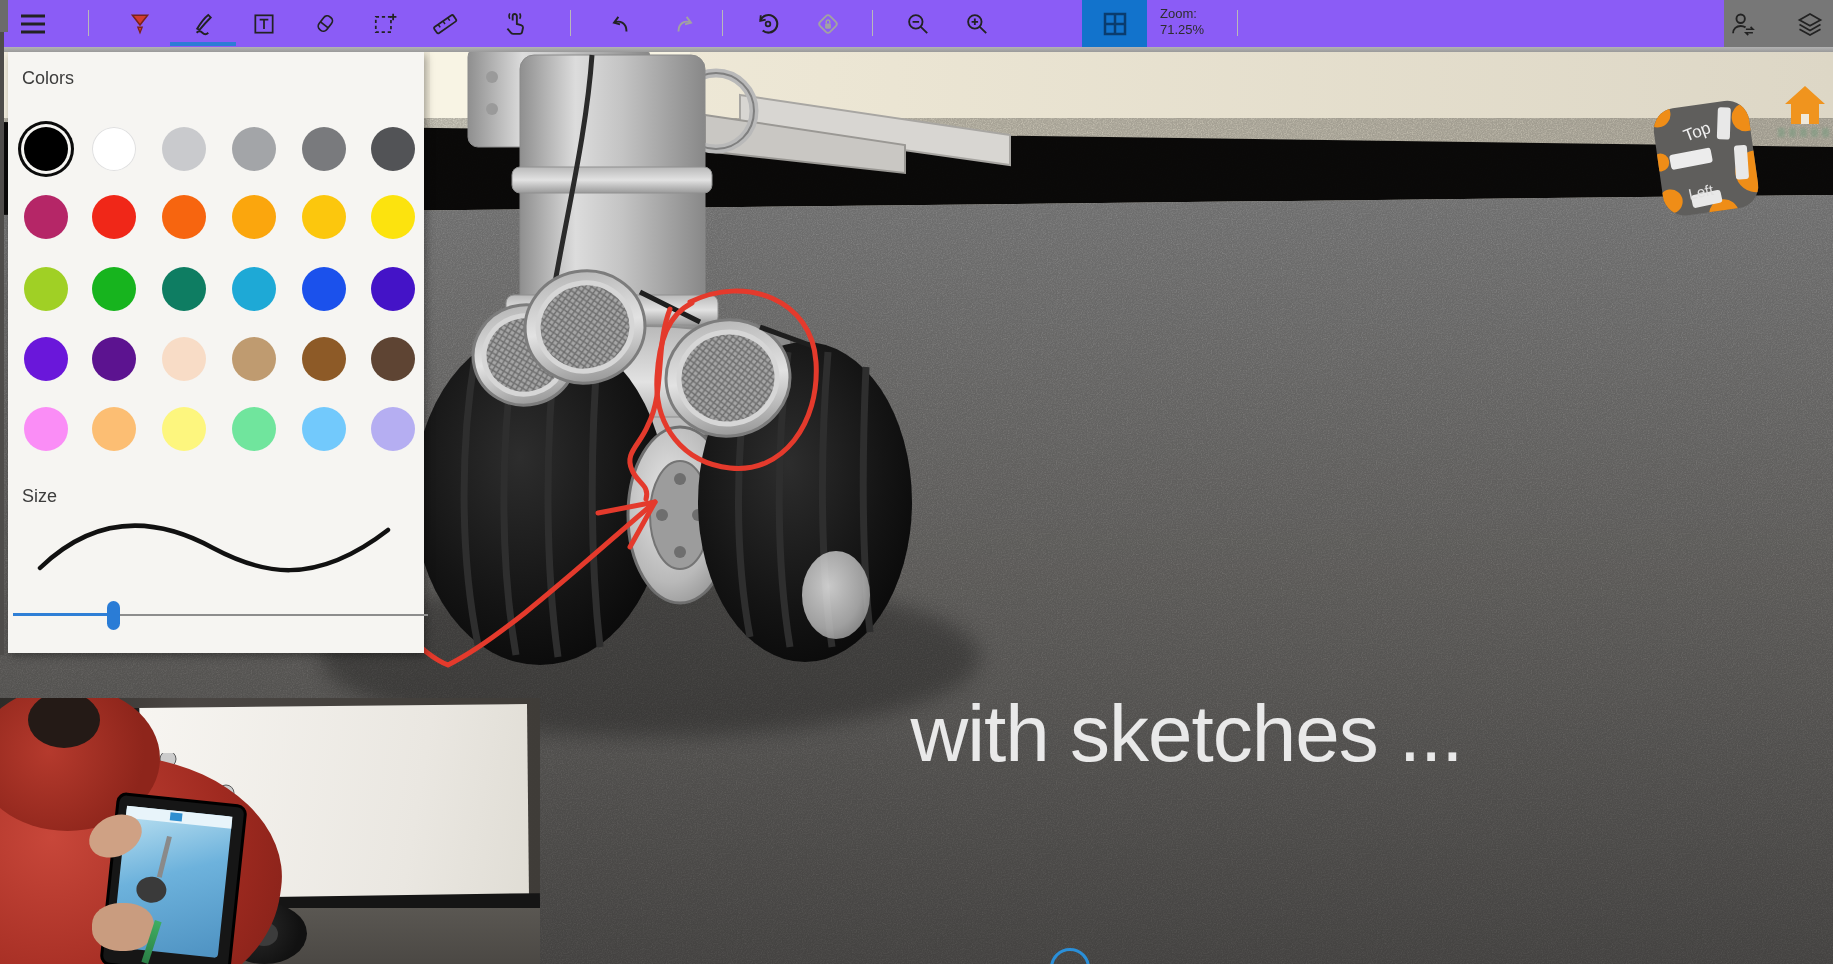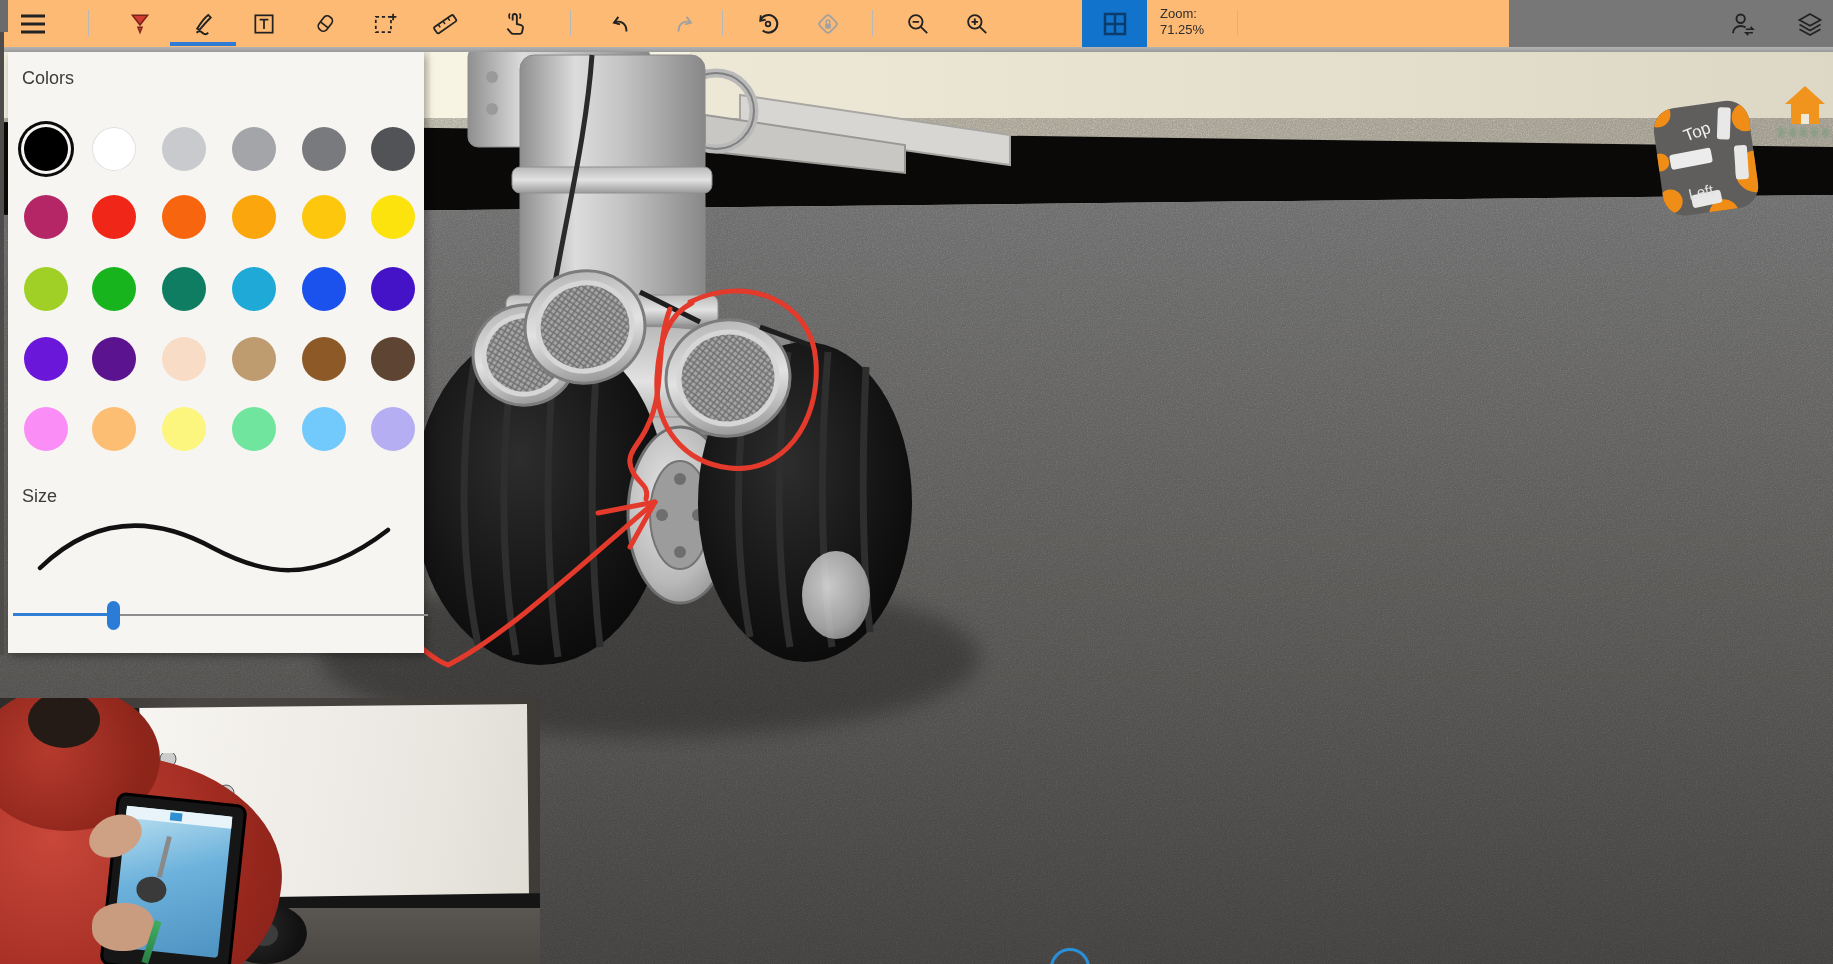--- a/index.html
+++ b/index.html
@@ -1,19 +1,19 @@
 <!DOCTYPE html>
 <html><head>
 <meta charset="utf-8">
 <style>
   html,body{margin:0;padding:0;background:#222;font-family:"Liberation Sans",sans-serif;}
   .stage{position:relative;width:1833px;height:964px;overflow:hidden;background:#777;}
 
   
-  .toolbar{position:absolute;left:0;top:0;width:1509px;height:47px;background:#fdba74;z-index:40;}
+  .toolbar{position:absolute;left:0;top:0;width:1724px;height:47px;background:#8b5cf6;z-index:40;}
   .toolbar-divider{position:absolute;left:0;top:47px;width:1833px;height:5px;
     background:linear-gradient(#b3b3b3,#9a9a9a);z-index:40;}
   .corner-notch{position:absolute;left:0;top:0;width:8px;height:32px;background:#6b6b6b;z-index:41;}
   .left-strip{position:absolute;left:0;top:32px;width:4px;height:623px;background:#4e4c4a;z-index:41;}
   .tbtn{position:absolute;top:3px;width:42px;height:42px;display:flex;align-items:center;justify-content:center;}
   .tbtn svg{display:block;}
   .tsep{position:absolute;top:10px;width:1px;height:26px;background:#b9b9b9;}
   .sel-underline{position:absolute;left:170px;top:42px;width:66px;height:4px;background:#2e7cd6;}
   .grid-btn{position:absolute;left:1082px;top:0;width:65px;height:47px;background:#1273cc;
     display:flex;align-items:center;justify-content:center;}
@@ -392,20 +392,21 @@
       <path d="M 32 68 C 90 12, 150 18, 205 48 C 252 73, 305 88, 380 30" fill="none" stroke="#111" stroke-width="4.5" stroke-linecap="round"></path>
     </svg>
     <div class="slider">
       <div class="track"></div>
       <div class="fill" id="slider-fill" style="width: 99.6px;"></div>
       <div class="thumb" id="slider-thumb" style="left: 93.6px;"></div>
     </div>
   </div>
 
   <div class="caption">
+    <div>with sketches ...</div>
   </div>
 
   <div class="viewcube">
     <svg width="115" height="132" viewBox="0 0 115 132">
       <defs>
         <clipPath id="cubeclip">
             <rect x="8" y="12" width="96" height="108" rx="22"></rect>
           </clipPath>
       </defs>
       <g transform="rotate(-8 57 66)">

